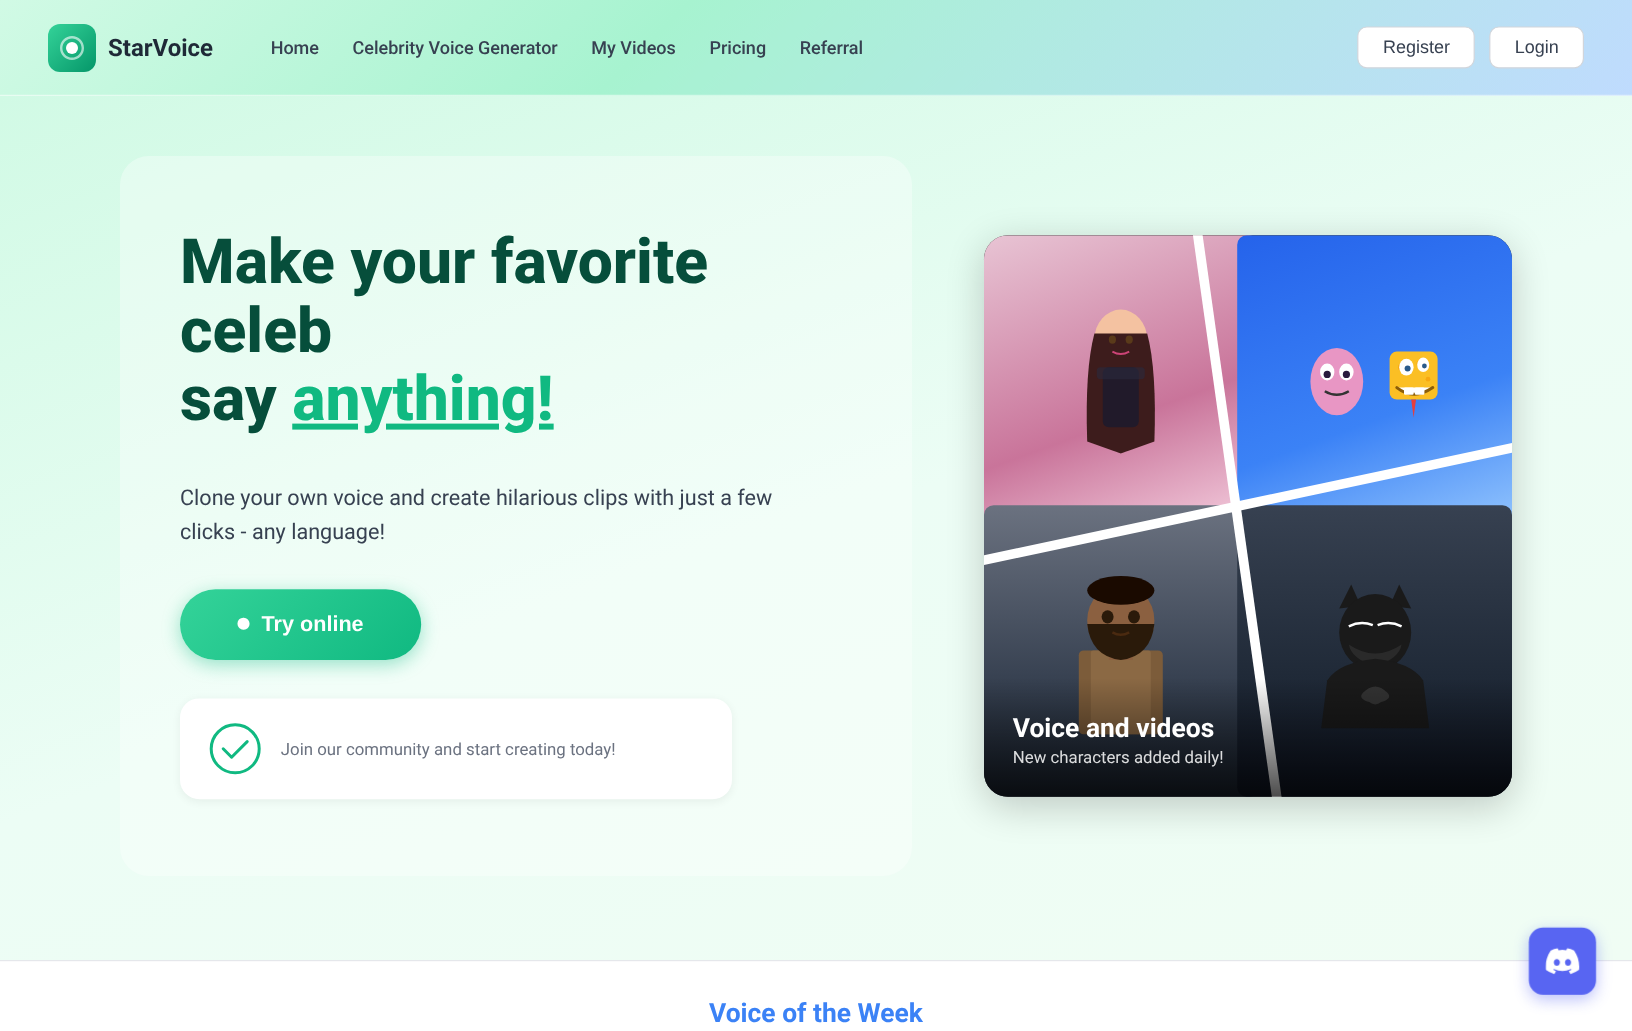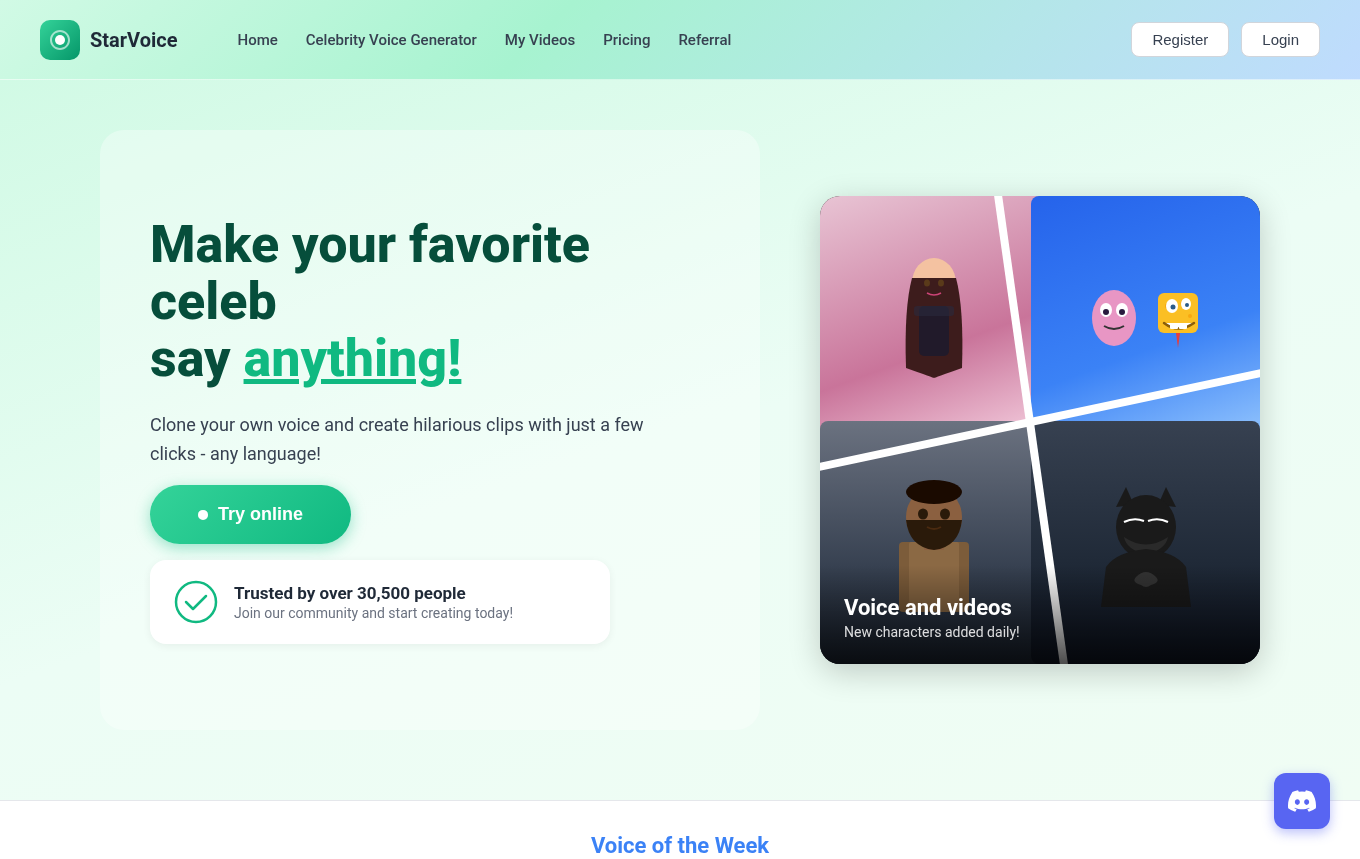--- a/index.html
+++ b/index.html
@@ -16,21 +16,21 @@
       padding: 0 40px;
       height: 80px;
       display: flex;
       align-items: center;
       justify-content: space-between;
       border-bottom: 1px solid rgba(255,255,255,0.5);
     }
     .header-left {
       display: flex;
       align-items: center;
-      gap: 32px;
+      gap: 48px;
     }
     .logo {
       display: flex;
       align-items: center;
       gap: 10px;
       text-decoration: none;
     }
     .logo-icon {
       width: 40px;
       height: 40px;
@@ -44,21 +44,20 @@
     }
     .logo-text {
       font-size: 20px;
       font-weight: 700;
       color: #1f2937;
     }
     .nav {
       display: flex;
       align-items: center;
       gap: 28px;
-      margin-left: 28px;
     }
     .nav-link {
       color: #374151;
       text-decoration: none;
       font-size: 15px;
       font-weight: 500;
       cursor: pointer;
     }
     .header-right {
       display: flex;
@@ -99,22 +98,22 @@
     }
     .hero-left {
       flex: 0 0 660px;
       max-width: 660px;
       background: rgba(255,255,255,0.35);
       border-radius: 24px;
       padding: 60px 50px;
       min-height: 600px;
       display: flex;
       flex-direction: column;
-      justify-content: center;
-      gap: 16px;
+      justify-content: flex-start;
+      gap: 32px;
     }
     .hero-title {
       font-size: 52px;
       font-weight: 800;
       color: #064e3b;
       line-height: 1.1;
       margin-bottom: 8px;
     }
     .hero-title-highlight {
       color: #10b981;
@@ -335,21 +334,20 @@
       <span>Try online</span>
     </button>
     <div class="trust-card">
       <div class="trust-icon">
         <svg width="44" height="44" viewBox="0 0 44 44" fill="none">
           <circle cx="22" cy="22" r="20" stroke="#10b981" stroke-width="2.5" fill="none"></circle>
           <path d="M12 22l7 7 13-13" stroke="#10b981" stroke-width="2.5" stroke-linecap="round" stroke-linejoin="round"></path>
         </svg>
       </div>
       <div>
-        <div class="trust-title">Trusted by over 30,500 people</div>
         <div class="trust-sub">Join our community and start creating today!</div>
       </div>
     </div>
   </div>
 
   <div class="hero-right">
     <div class="collage-wrapper">
 
       <div class="quad quad-tl" style="background: linear-gradient(160deg, #e8c4d4 0%, #c9749a 60%, #f5d0e0 100%);">
         <div class="face-emoji">

